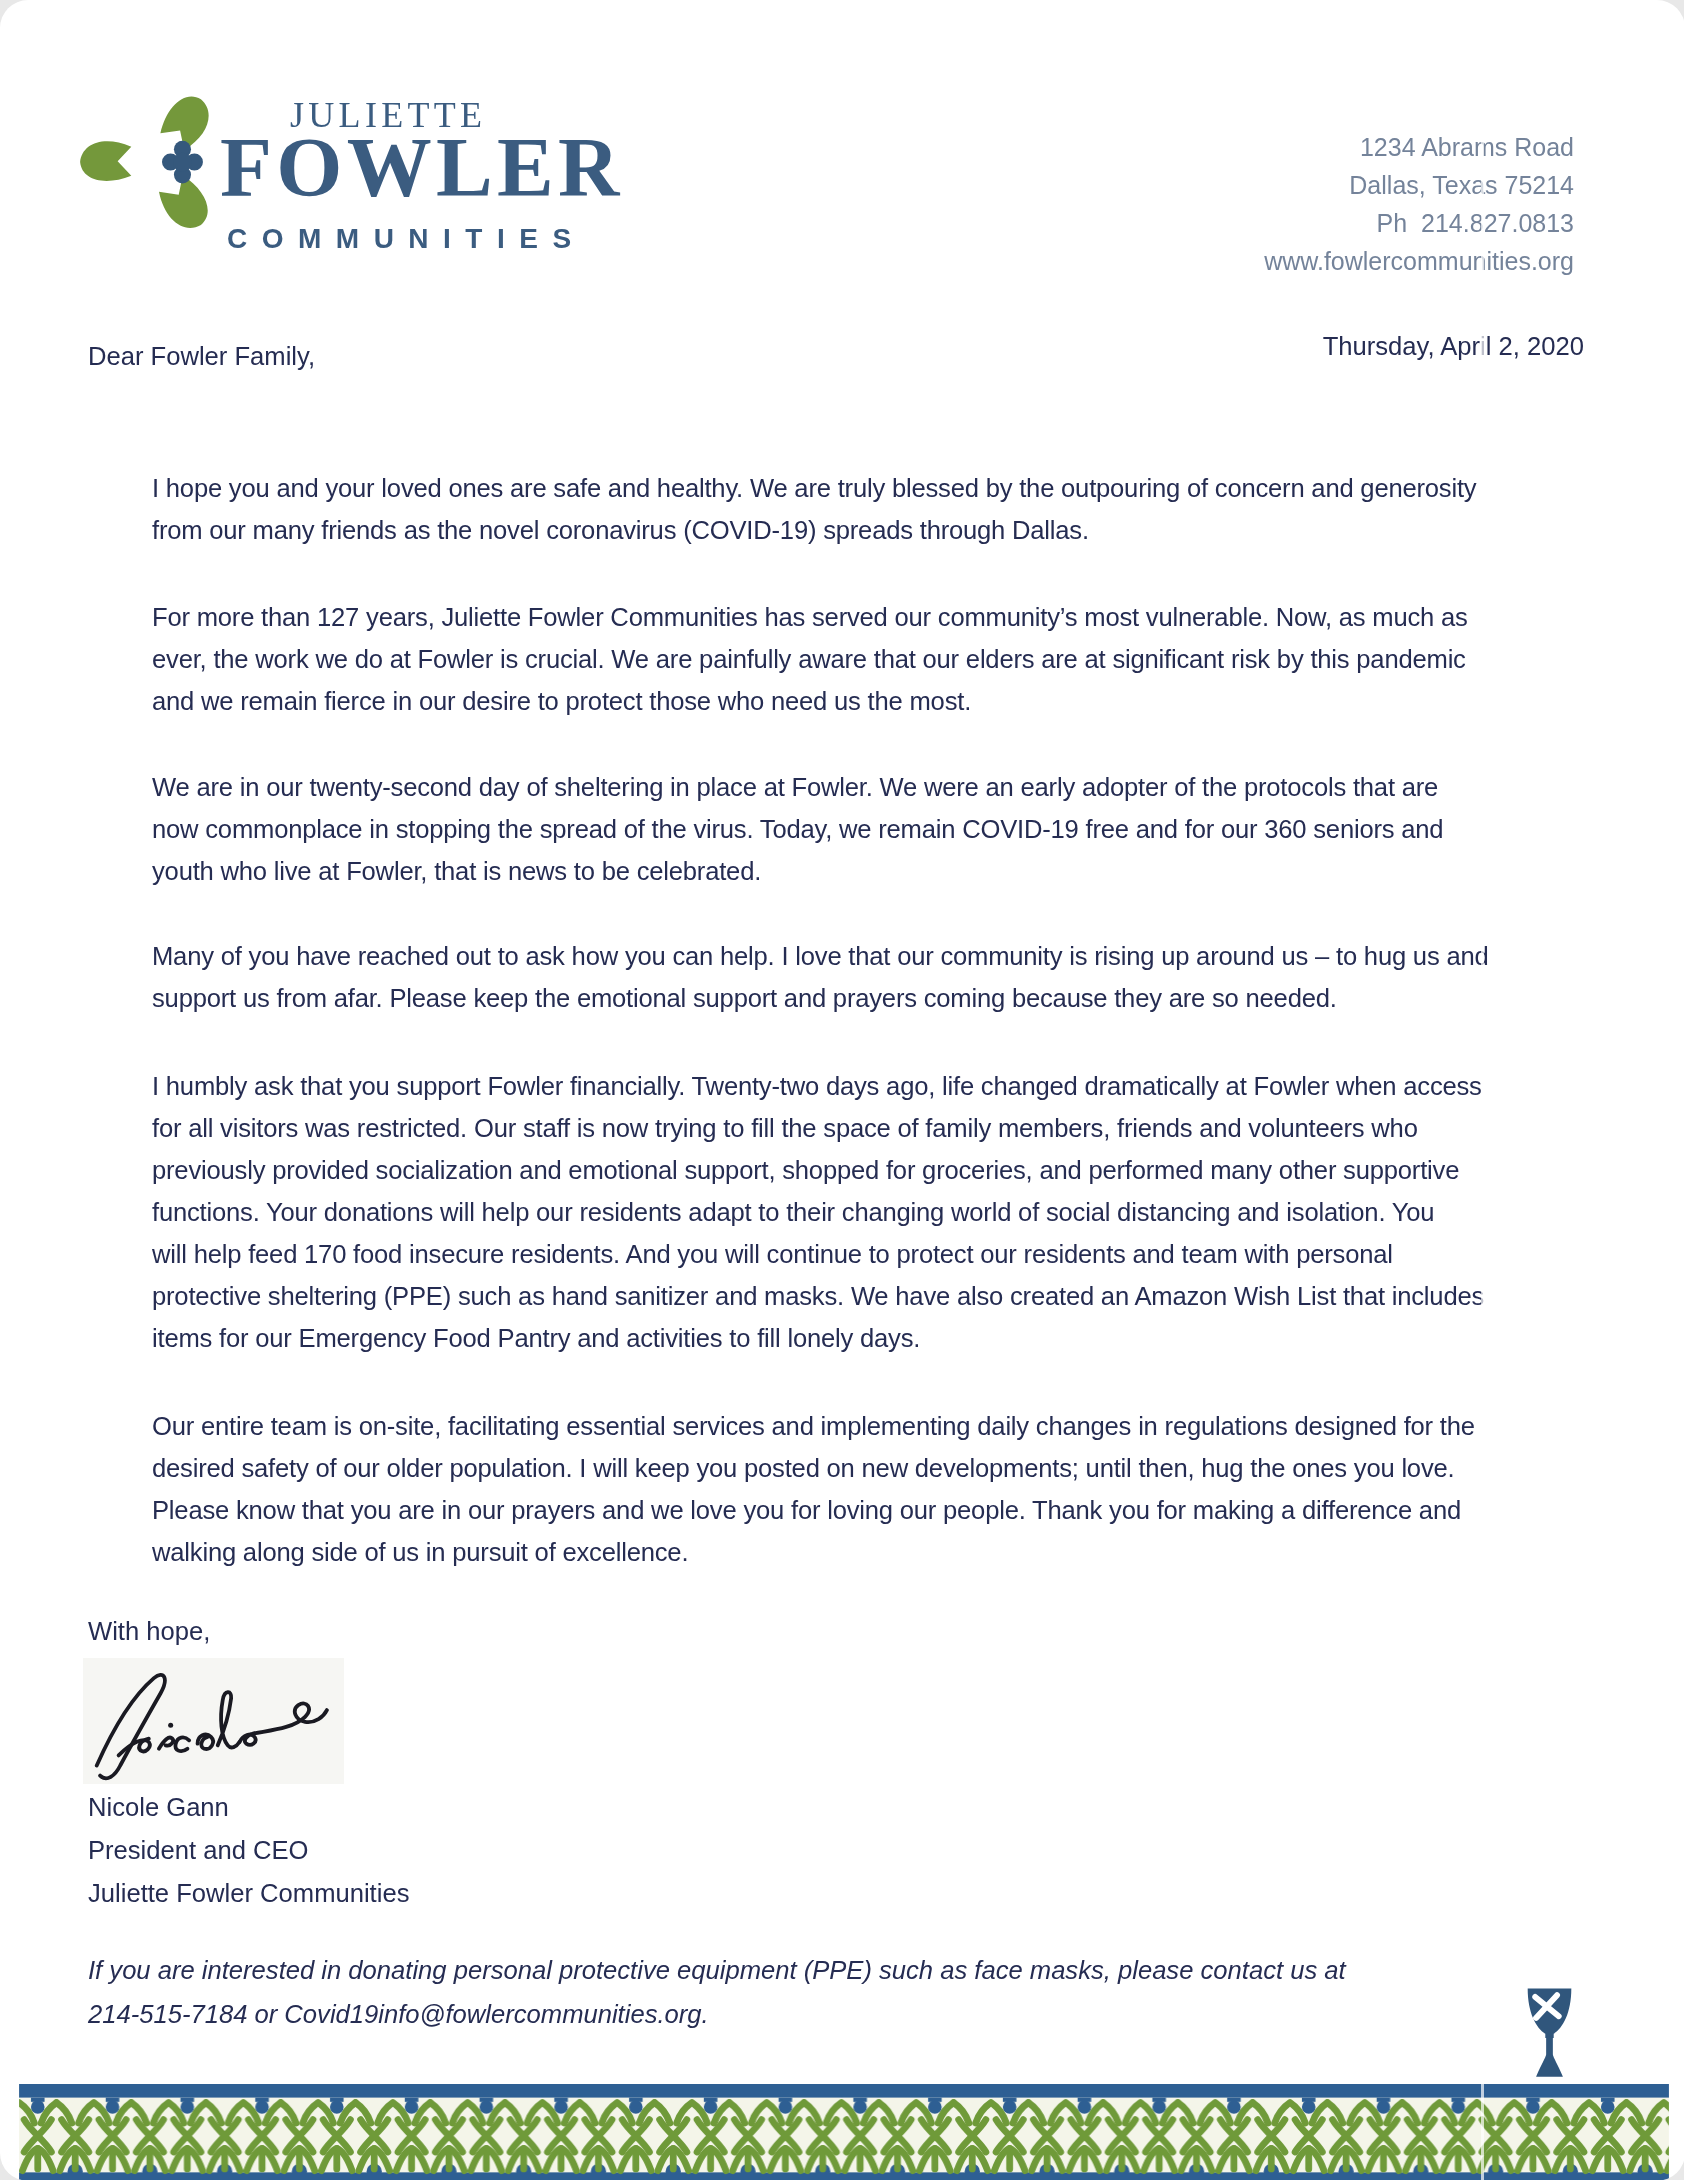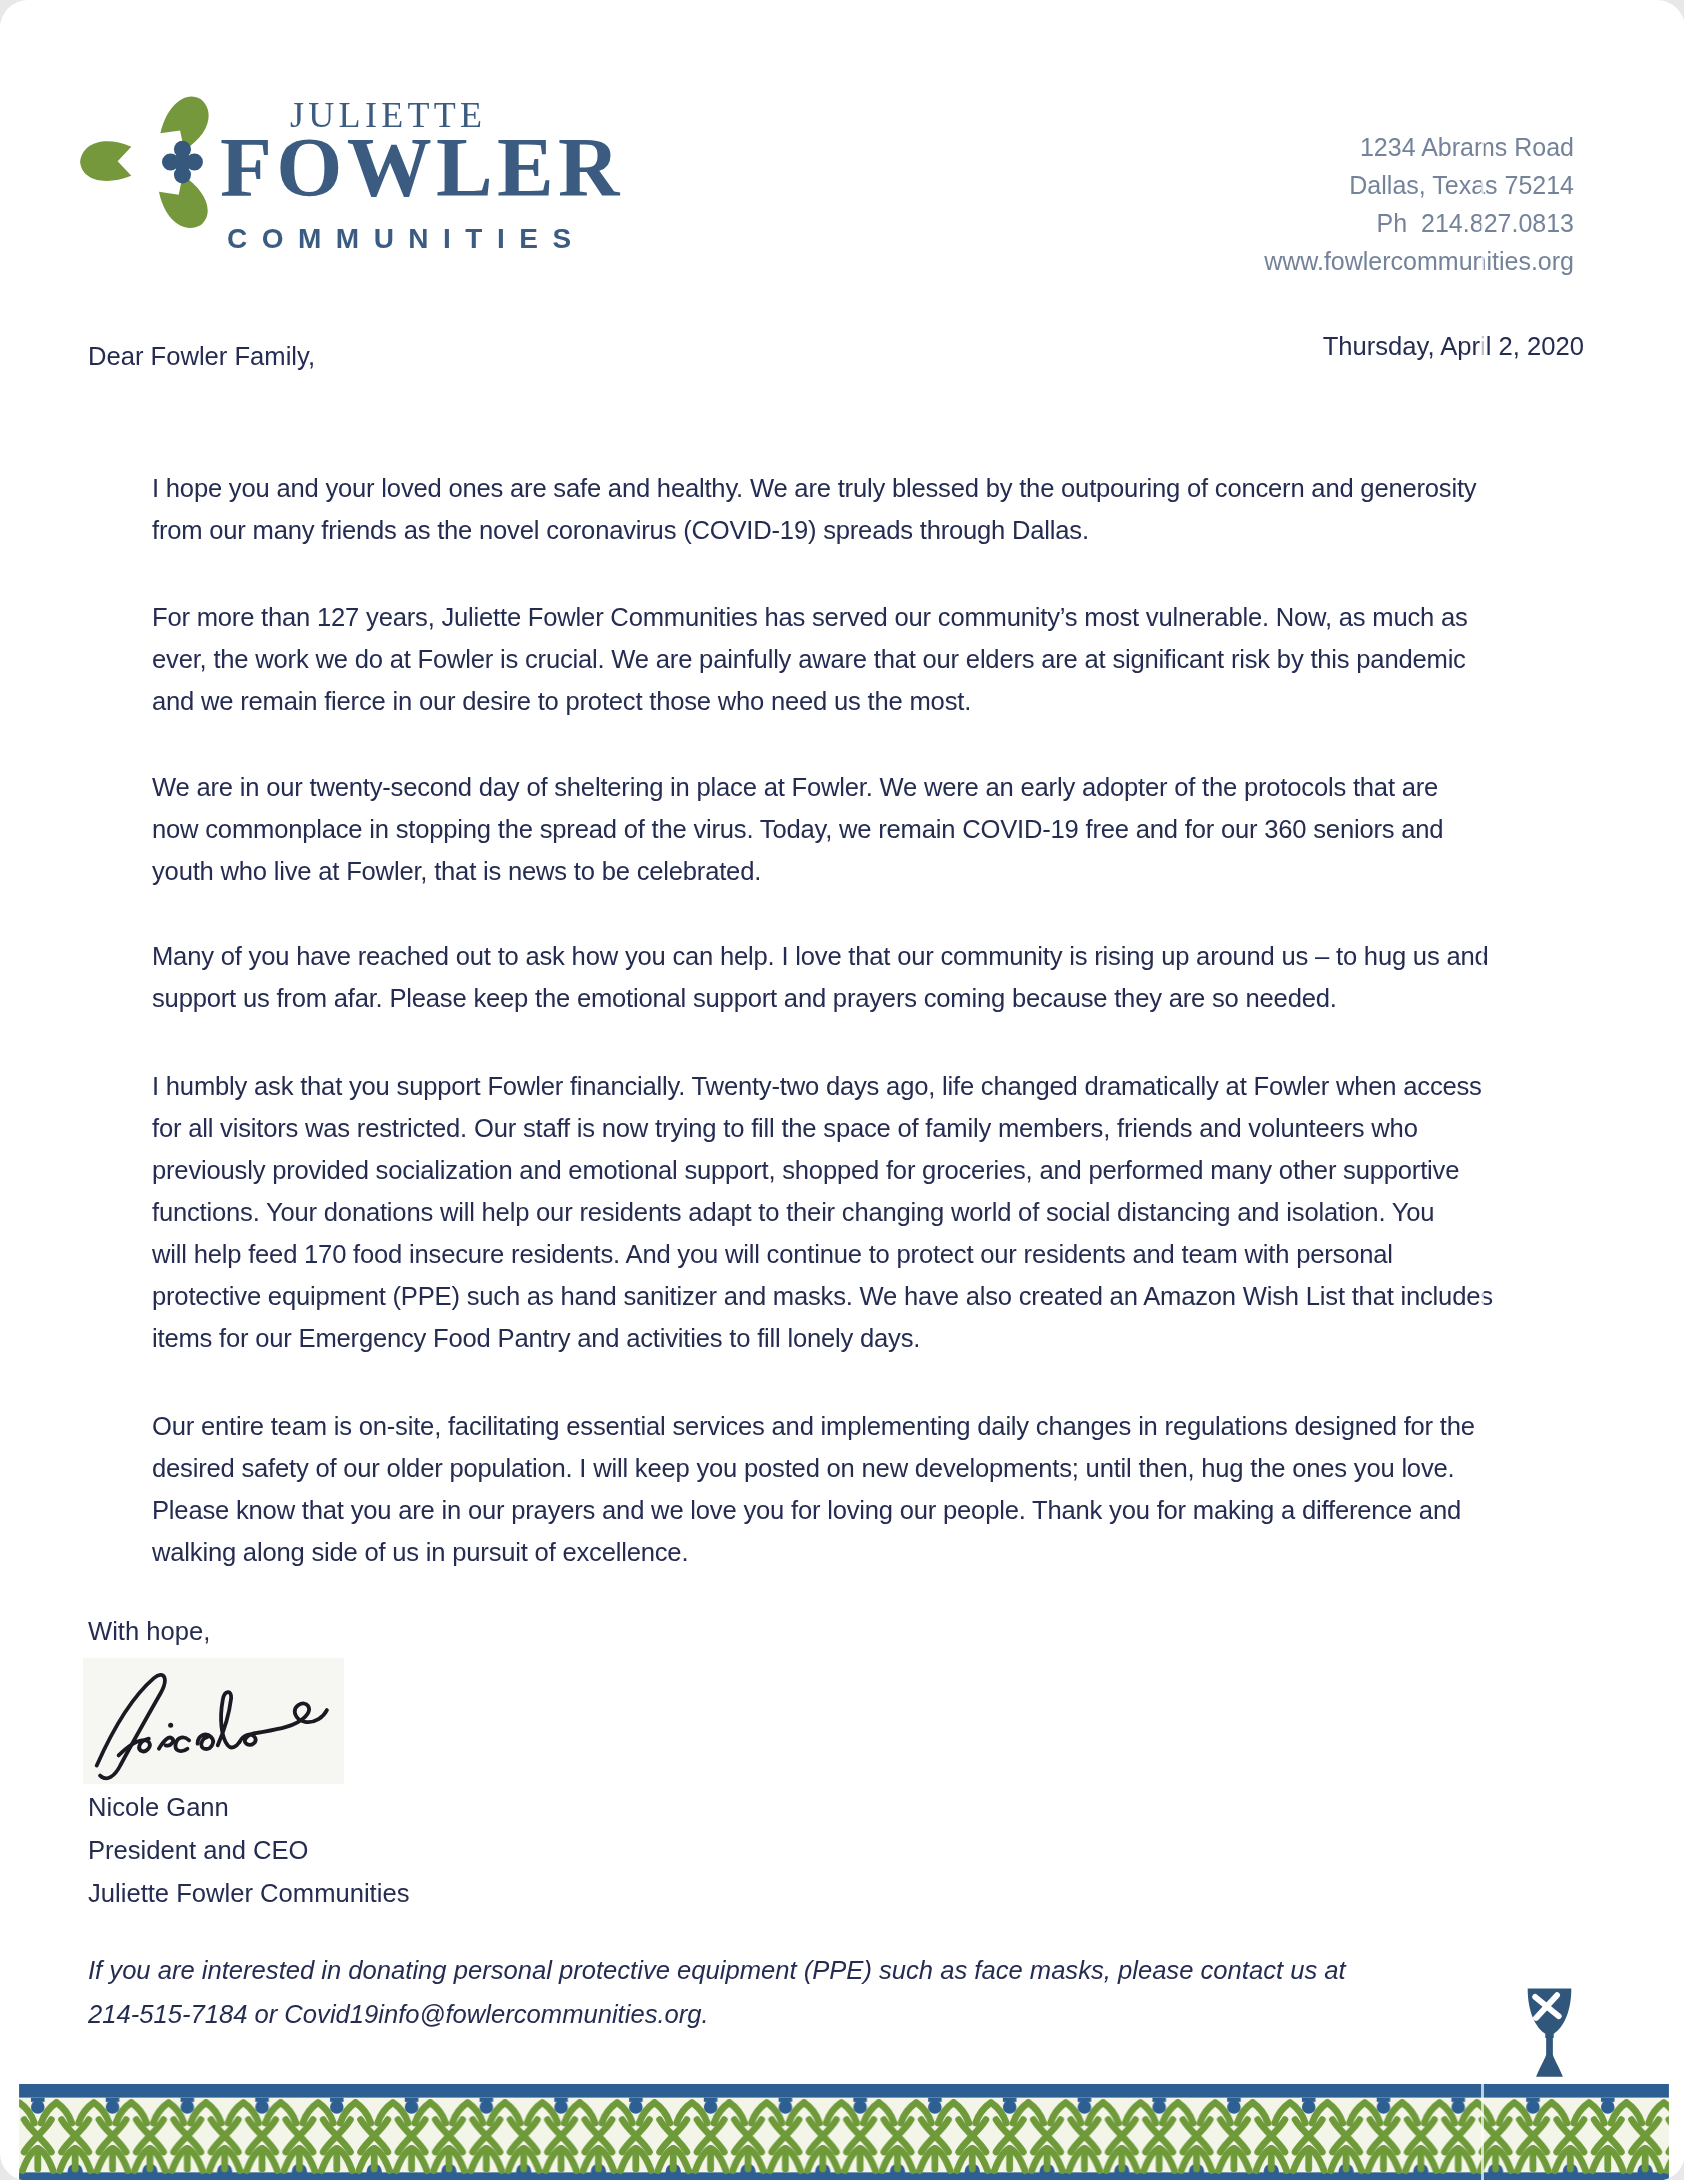--- a/index.html
+++ b/index.html
@@ -81,21 +81,21 @@
   <div class="abs para p4">
       <div class="line">Many of you have reached out to ask how you can help. I love that our community is rising up around us – to hug us and</div>
       <div class="line">support us from afar. Please keep the emotional support and prayers coming because they are so needed.</div>
     </div>
   <div class="abs para p5">
       <div class="line">I humbly ask that you support Fowler financially. Twenty-two days ago, life changed dramatically at Fowler when access</div>
       <div class="line">for all visitors was restricted. Our staff is now trying to fill the space of family members, friends and volunteers who</div>
       <div class="line">previously provided socialization and emotional support, shopped for groceries, and performed many other supportive</div>
       <div class="line">functions. Your donations will help our residents adapt to their changing world of social distancing and isolation. You</div>
       <div class="line">will help feed 170 food insecure residents. And you will continue to protect our residents and team with personal</div>
-      <div class="line">protective equipment (PPE) such as hand sanitizer and masks. We have also created an Amazon Wish List that includes</div>
+      <div class="line">protective sheltering (PPE) such as hand sanitizer and masks. We have also created an Amazon Wish List that includes</div>
       <div class="line">items for our Emergency Food Pantry and activities to fill lonely days.</div>
     </div>
   <div class="abs para p6">
       <div class="line">Our entire team is on-site, facilitating essential services and implementing daily changes in regulations designed for the</div>
       <div class="line">desired safety of our older population. I will keep you posted on new developments; until then, hug the ones you love.</div>
       <div class="line">Please know that you are in our prayers and we love you for loving our people. Thank you for making a difference and</div>
       <div class="line">walking along side of us in pursuit of excellence.</div>
     </div>
 
   <div class="abs valediction">With hope,</div>

